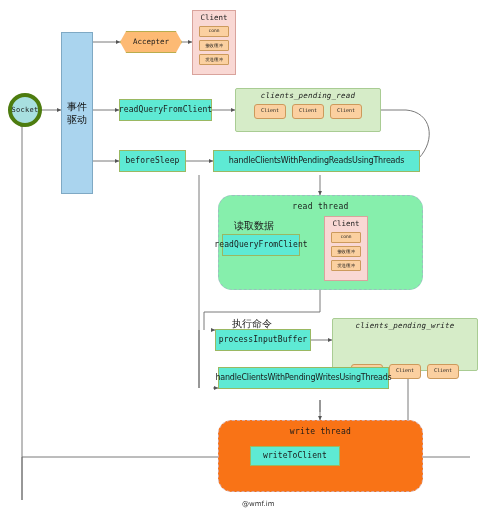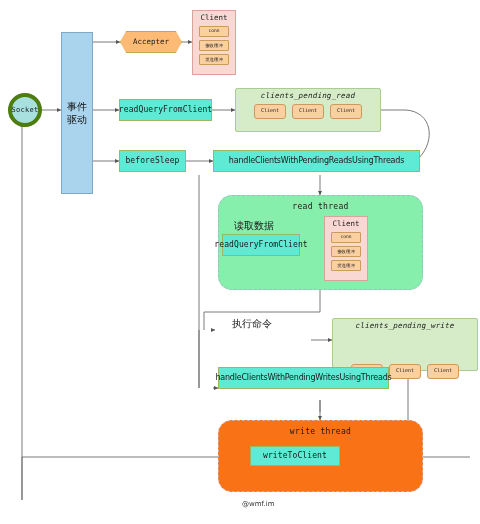--- a/index.html
+++ b/index.html
@@ -271,20 +271,21 @@
     <span class="ctitle">Client</span>
     <span class="cfield">conn</span>
     <span class="cfield cjk">接收缓冲</span>
     <span class="cfield cjk">发送缓冲</span>
   </div>
 
   <div class="edge-label" style="left:234px; top:219px;">读取数据</div>
 
   <div class="edge-label" style="left:232px; top:317px;">执行命令</div>
 
+  <div class="node greenfn" style="left:215px; top:329px; width:96px; height:22px;">processInputBuffer</div>
 
   <div class="node group" style="left:332px; top:318px; width:146px; height:53px;gap:30px;">
     <span class="gtitle">clients_pending_write</span>
     <div class="grow">
       <span class="gitem">Client</span>
       <span class="gitem">Client</span>
       <span class="gitem">Client</span>
     </div>
   </div>
 

